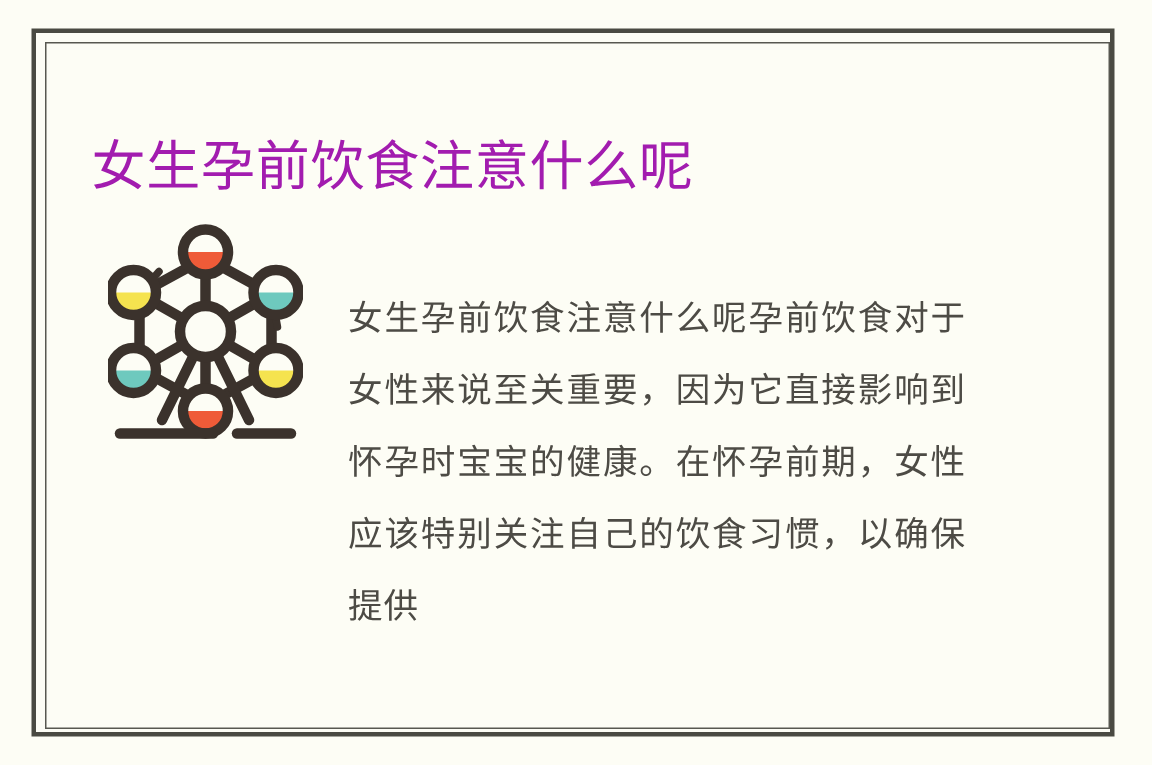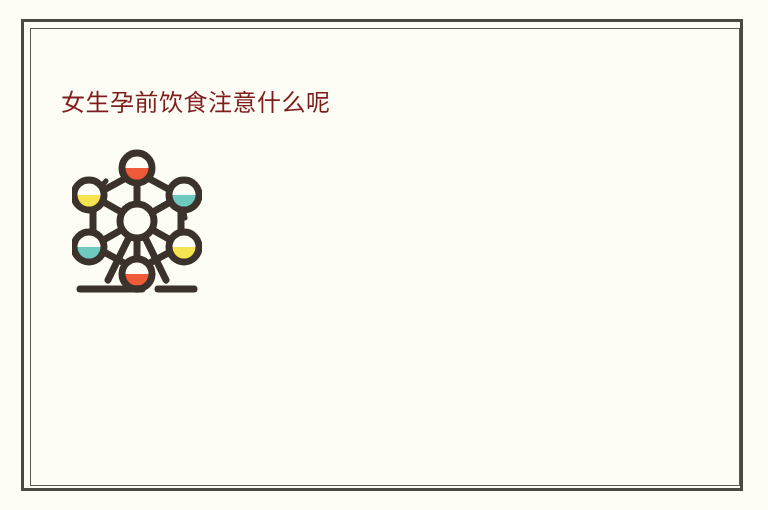--- a/index.html
+++ b/index.html
@@ -48,24 +48,24 @@
     background: transparent;
     pointer-events: none;
   }
 
   
   .title {
     position: absolute;
     left: 61px;
     top: 66px;
     font-family: "Liberation Sans", "DejaVu Sans", sans-serif;
-    font-size: 24px;
+    font-size: 36px;
     line-height: 42px;
     letter-spacing: 0.5px;
-    color: #7f1d1d;
+    color: #a21caf;
     font-weight: 400;
     white-space: nowrap;
   }
 
   
   .content {
     position: absolute;
     left: 0;
     top: 0;
     width: 768px;
@@ -193,15 +193,16 @@
           <circle cx="65" cy="126" r="15" fill="none" stroke="#3b322c" stroke-width="7"></circle>
         </g>
 
         <g stroke="#3b322c" stroke-width="7" stroke-linecap="round">
           <path d="M8 141 L70 141"></path>
           <path d="M86 141 L122 141"></path>
         </g>
       </svg>
     </div>
 
+    <p class="body-text">女生孕前饮食注意什么呢孕前饮食对于女性来说至关重要，因为它直接影响到怀孕时宝宝的健康。在怀孕前期，女性应该特别关注自己的饮食习惯，以确保提供</p>
 
   </div>
 </div>
 
 </body></html>

